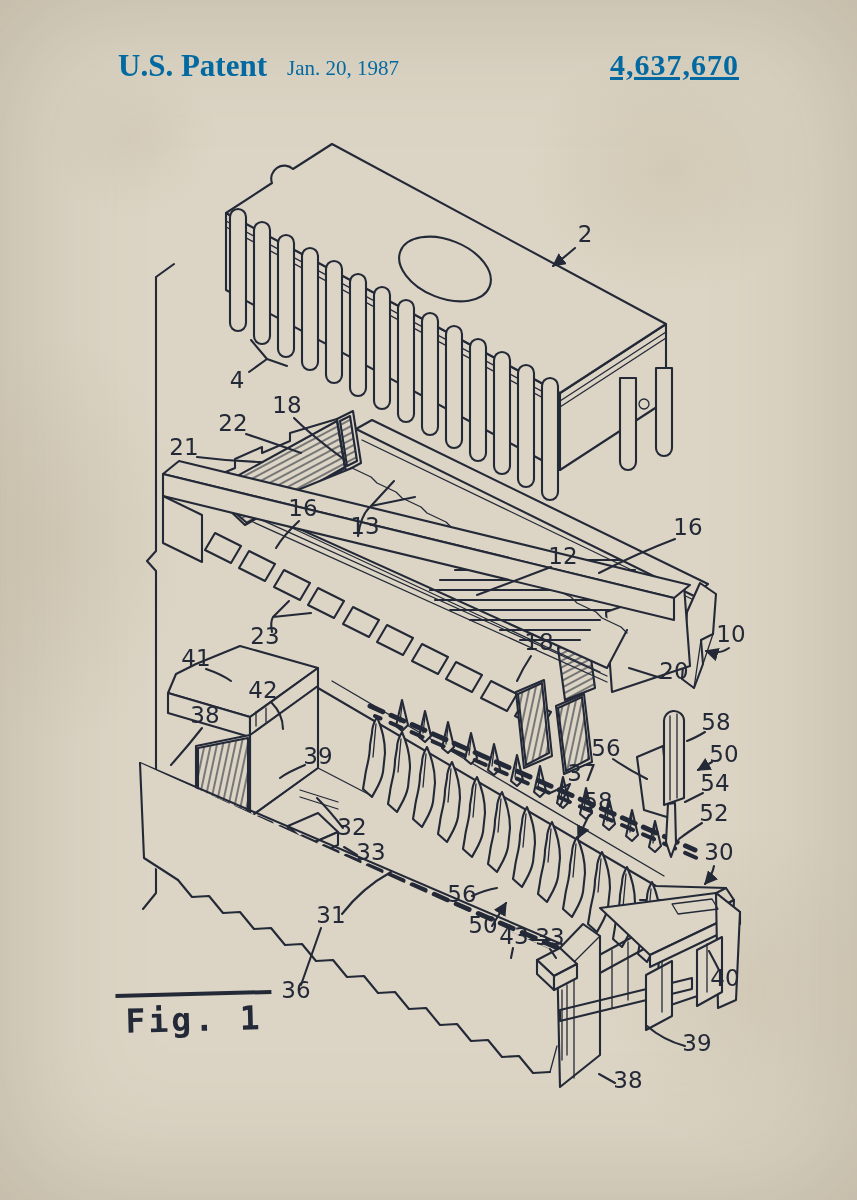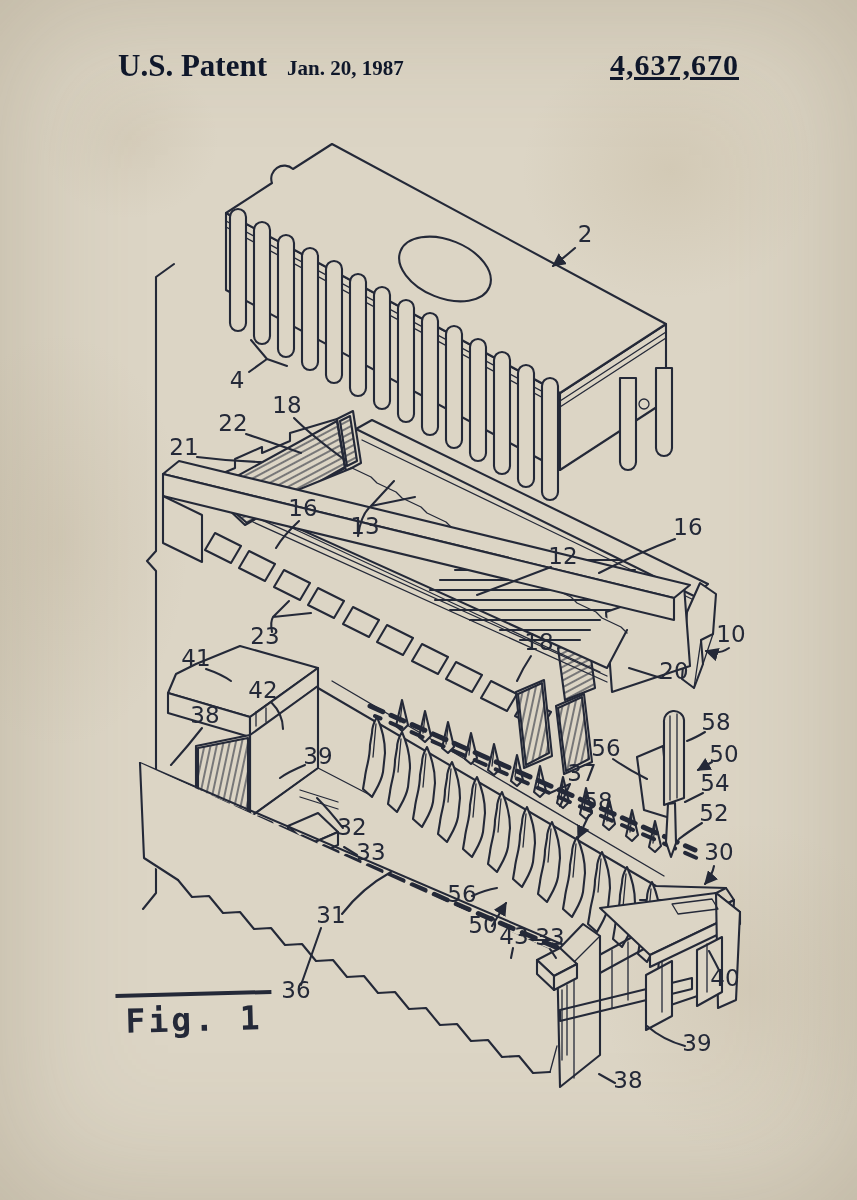--- a/index.html
+++ b/index.html
@@ -9,23 +9,23 @@
        box-shadow:inset 0 0 140px rgba(115,100,72,.28);}
   .stain{position:absolute;border-radius:50%;pointer-events:none;}
   #stain1{left:520px;top:40px;width:300px;height:260px;
        background:radial-gradient(ellipse at center,rgba(160,140,100,.16),rgba(160,140,100,0) 70%);}
   #stain2{left:-70px;top:330px;width:260px;height:420px;
        background:radial-gradient(ellipse at center,rgba(150,130,95,.12),rgba(150,130,95,0) 70%);}
   #stain3{left:600px;top:820px;width:300px;height:340px;
        background:radial-gradient(ellipse at center,rgba(155,135,100,.13),rgba(155,135,100,0) 70%);}
   #stain4{left:40px;top:60px;width:180px;height:160px;
        background:radial-gradient(ellipse at center,rgba(150,130,95,.10),rgba(150,130,95,0) 70%);}
-  .hdr{position:absolute;color:#0f172a;white-space:nowrap;}
+  .hdr{position:absolute;color:#0369a1;white-space:nowrap;}
   #hdr-title{left:118px;top:48px;font-size:31px;font-weight:bold;}
-  #hdr-date{left:287px;top:56px;font-size:21px;font-weight:bold;}
+  #hdr-date{left:287px;top:56px;font-size:21px;font-weight:normal;}
   #hdr-number{left:610px;top:48px;font-size:30px;font-weight:bold;letter-spacing:1px;text-decoration:underline;}
   #figure-label{position:absolute;left:116px;top:992px;width:156px;color:#242938;
        border-top:4px solid #242938;padding-top:4px;text-align:center;
        font-family:"DejaVu Sans Mono",monospace;font-weight:bold;font-size:33px;
        letter-spacing:3px;transform:rotate(-1.5deg);}
   svg{position:absolute;left:0;top:0;}
   svg path, svg line, svg ellipse, svg circle{stroke:#242938;stroke-width:2.1;fill:none;
        stroke-linejoin:round;stroke-linecap:round;}
   svg .f{fill:#dcd5c5;}
   svg .n{fill:#dcd5c5;stroke:none;}

